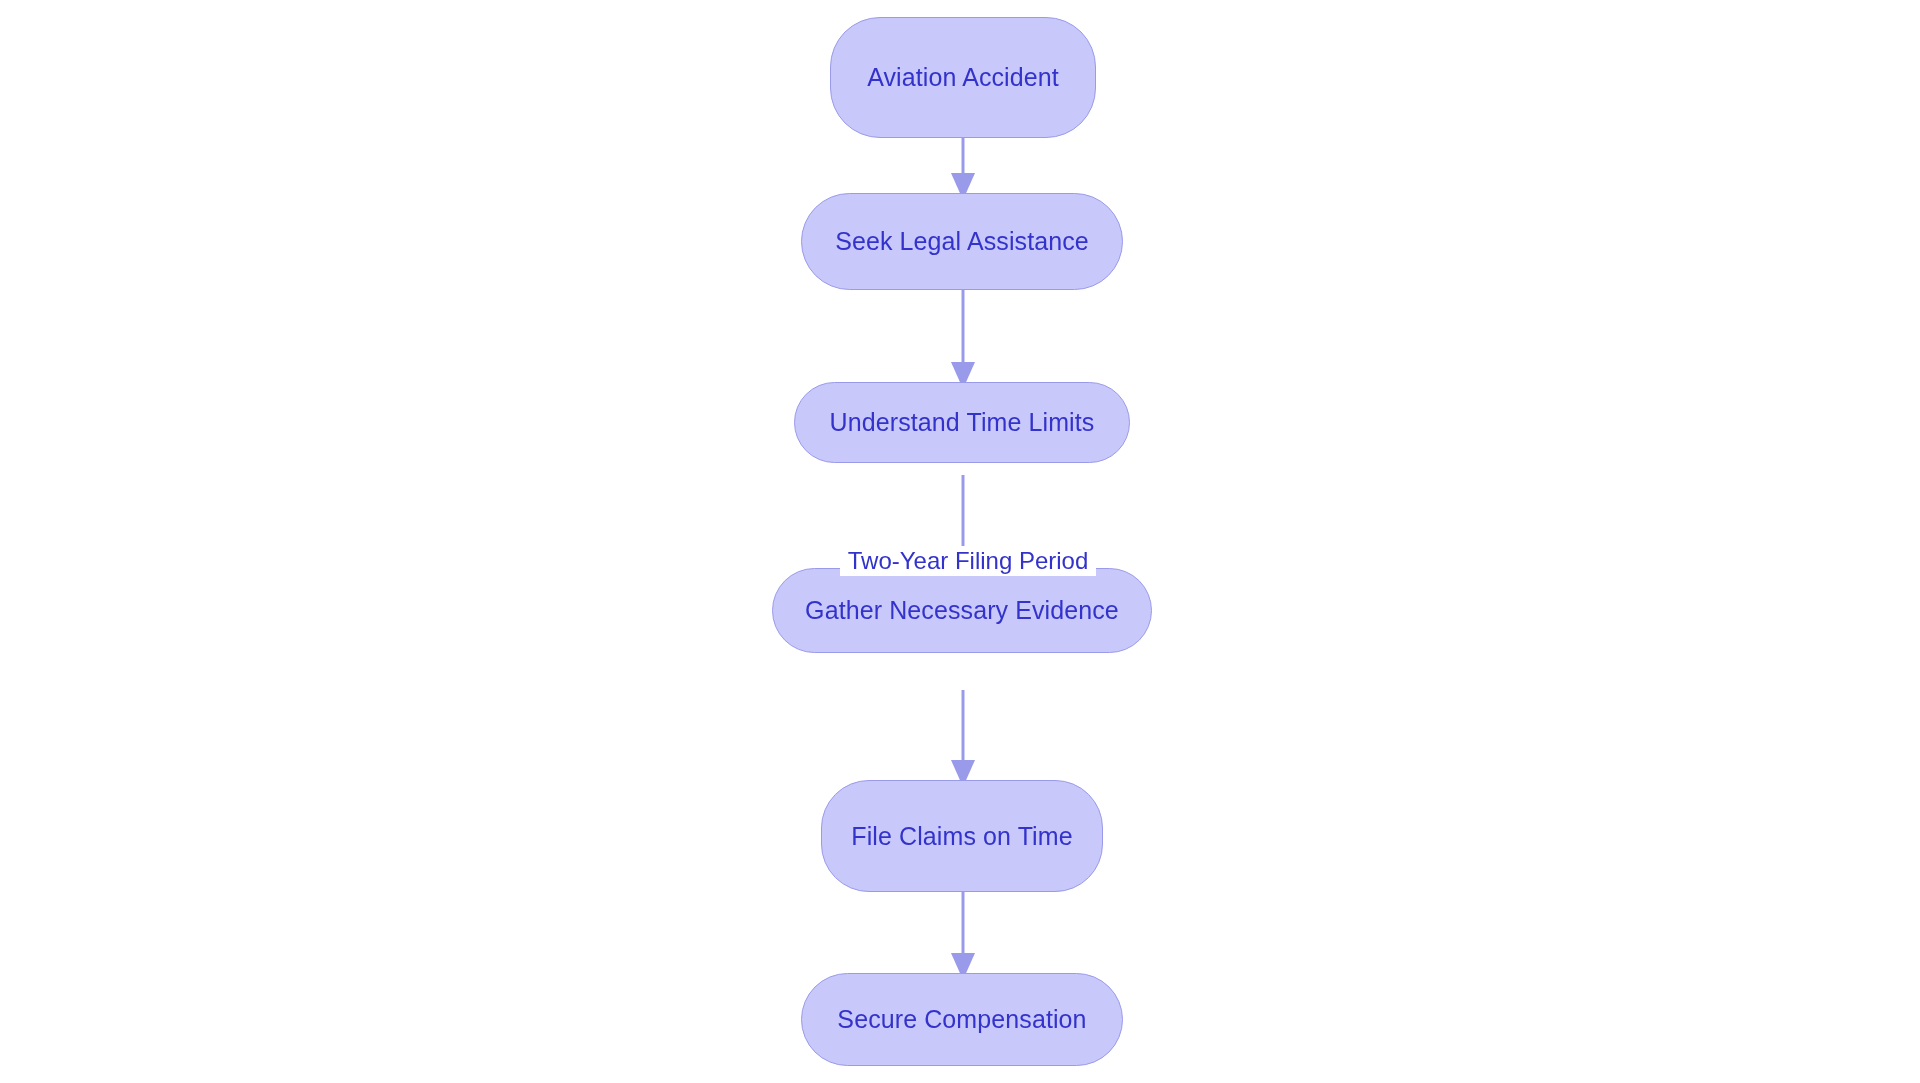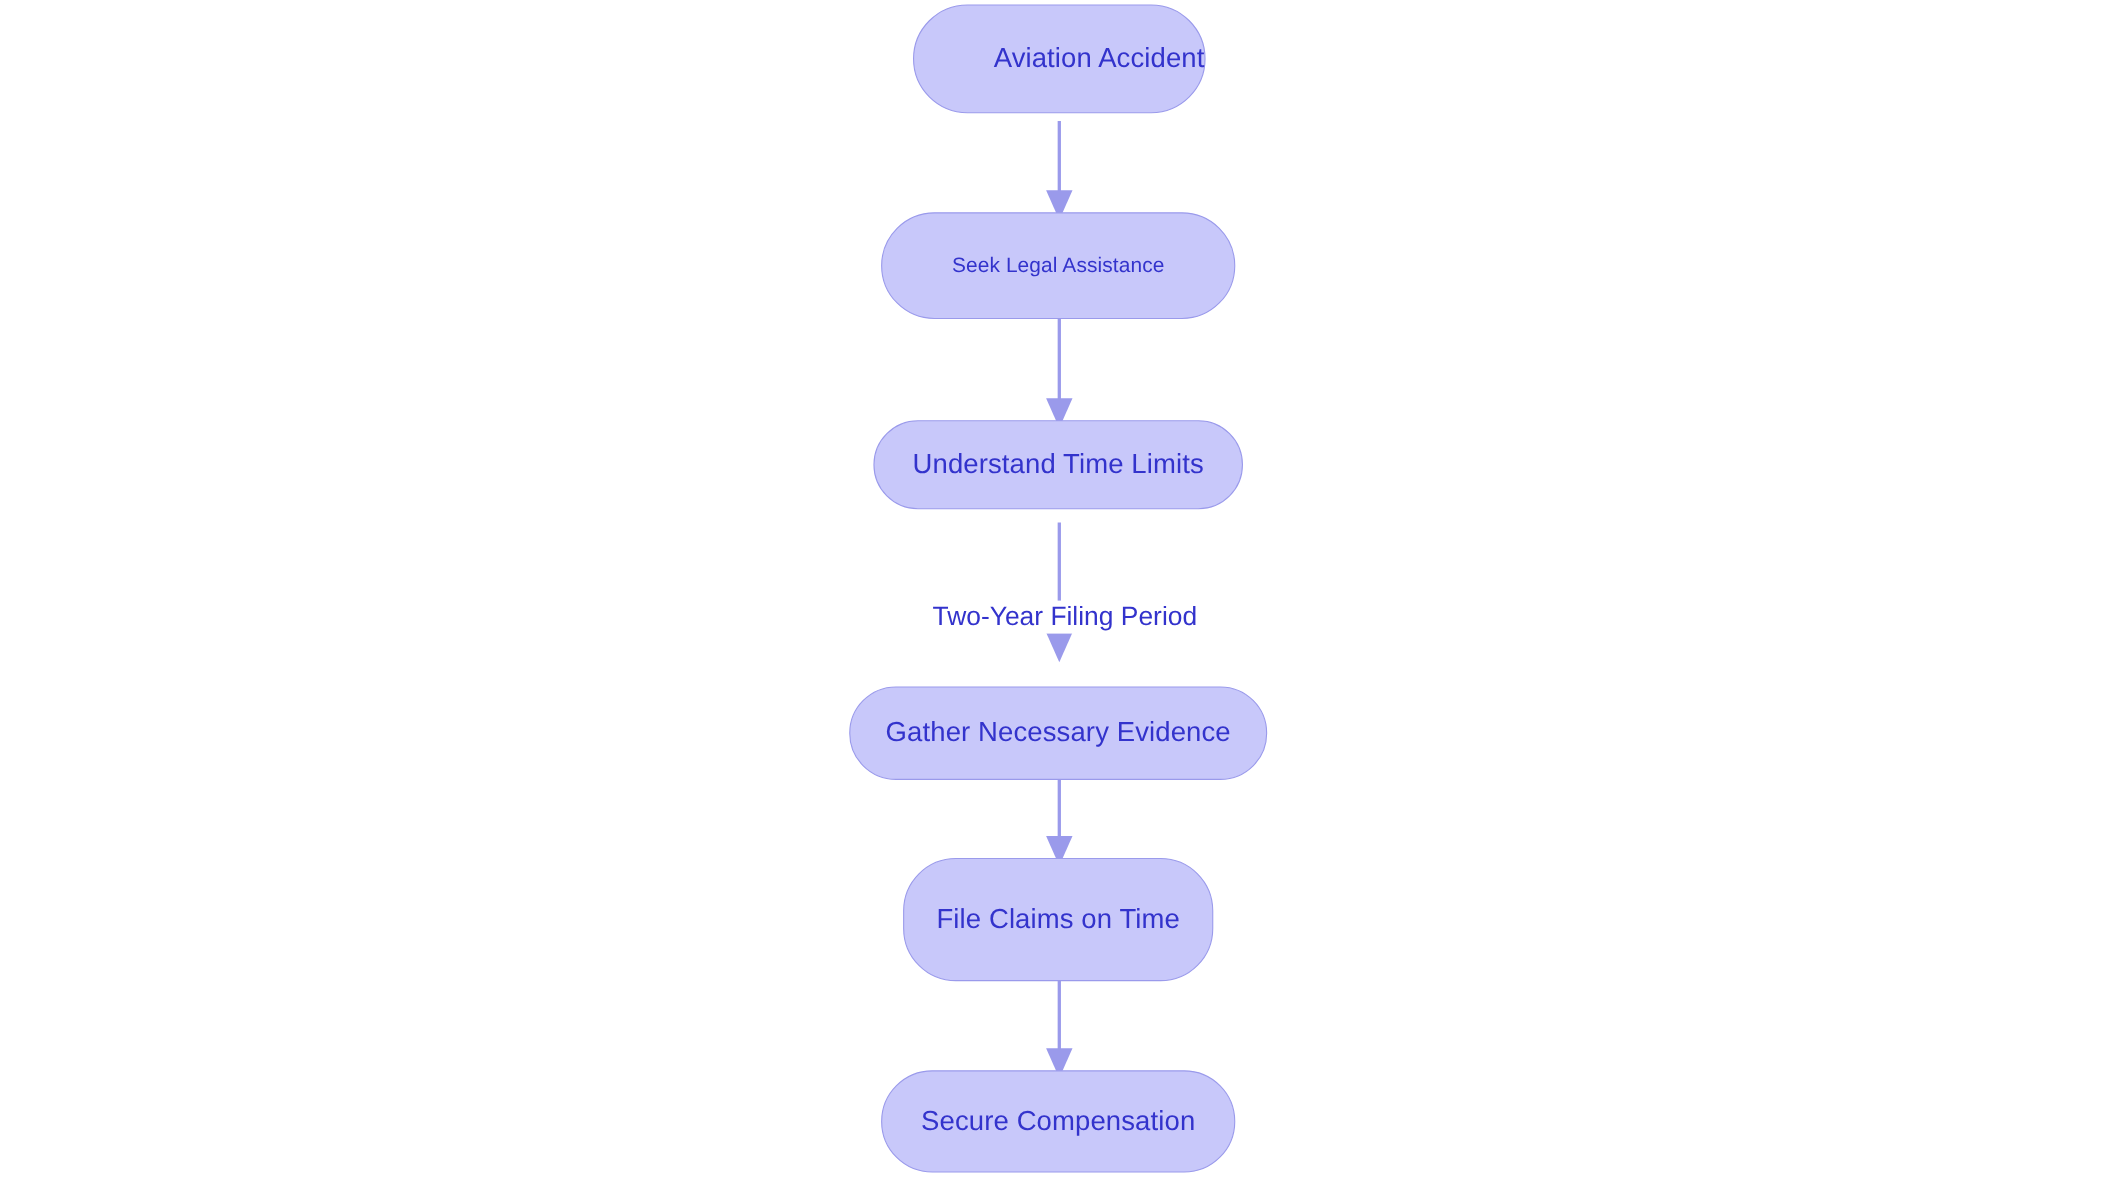--- a/index.html
+++ b/index.html
@@ -55,30 +55,30 @@
   }
 
   .flow-node .node-label {
     display: block;
     line-height: 1;
     color: #3333cc;
     font-weight: 400;
   }
 
   
-  #node-aviation-accident      { left: 830px;  top: 4px;   width: 266px; height: 99px;  border-radius: 50px; justify-content: flex-end; }
+  #node-aviation-accident      { left: 830px;  top: 17px;   width: 266px; height: 121px;  border-radius: 50px; }
   #node-aviation-accident .node-label      { font-size: 25px; }
 
   #node-seek-legal-assistance  { left: 801px;  top: 193px;  width: 322px; height: 97px;  border-radius: 49px; }
-  #node-seek-legal-assistance .node-label  { font-size: 19px; }
+  #node-seek-legal-assistance .node-label  { font-size: 25px; }
 
   #node-understand-time-limits { left: 794px;  top: 382px;  width: 336px; height: 81px;  border-radius: 47px; }
   #node-understand-time-limits .node-label { font-size: 25px; }
 
-  #node-gather-evidence        { left: 772px;  top: 624px;  width: 380px; height: 85px;  border-radius: 48px; }
+  #node-gather-evidence        { left: 772px;  top: 568px;  width: 380px; height: 85px;  border-radius: 48px; }
   #node-gather-evidence .node-label        { font-size: 25px; }
 
   #node-file-claims-on-time    { left: 821px;  top: 780px;  width: 282px; height: 112px;  border-radius: 48px; }
   #node-file-claims-on-time .node-label    { font-size: 25px; }
 
   #node-secure-compensation    { left: 801px;  top: 973px;  width: 322px; height: 93px;  border-radius: 47px; }
   #node-secure-compensation .node-label    { font-size: 25px; text-align: right; }
 
   
   .edge-label {

